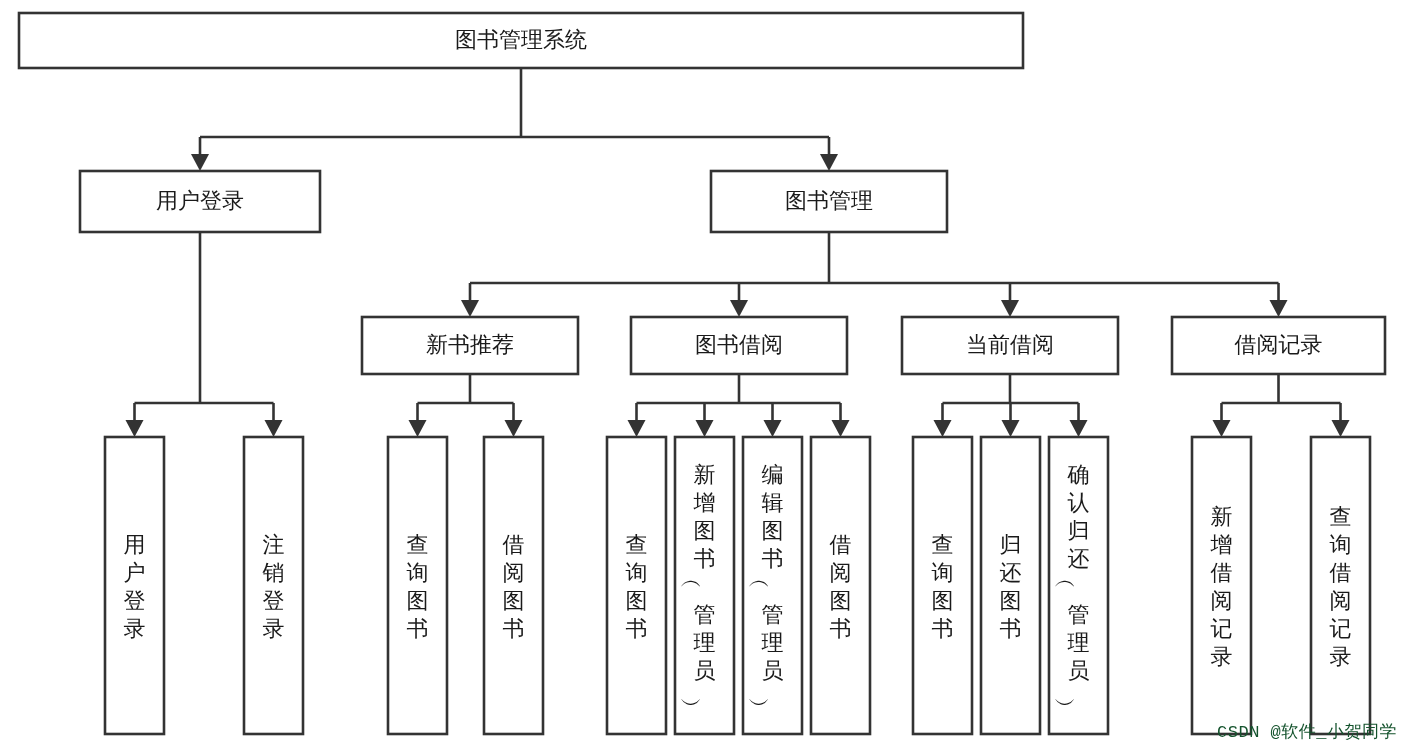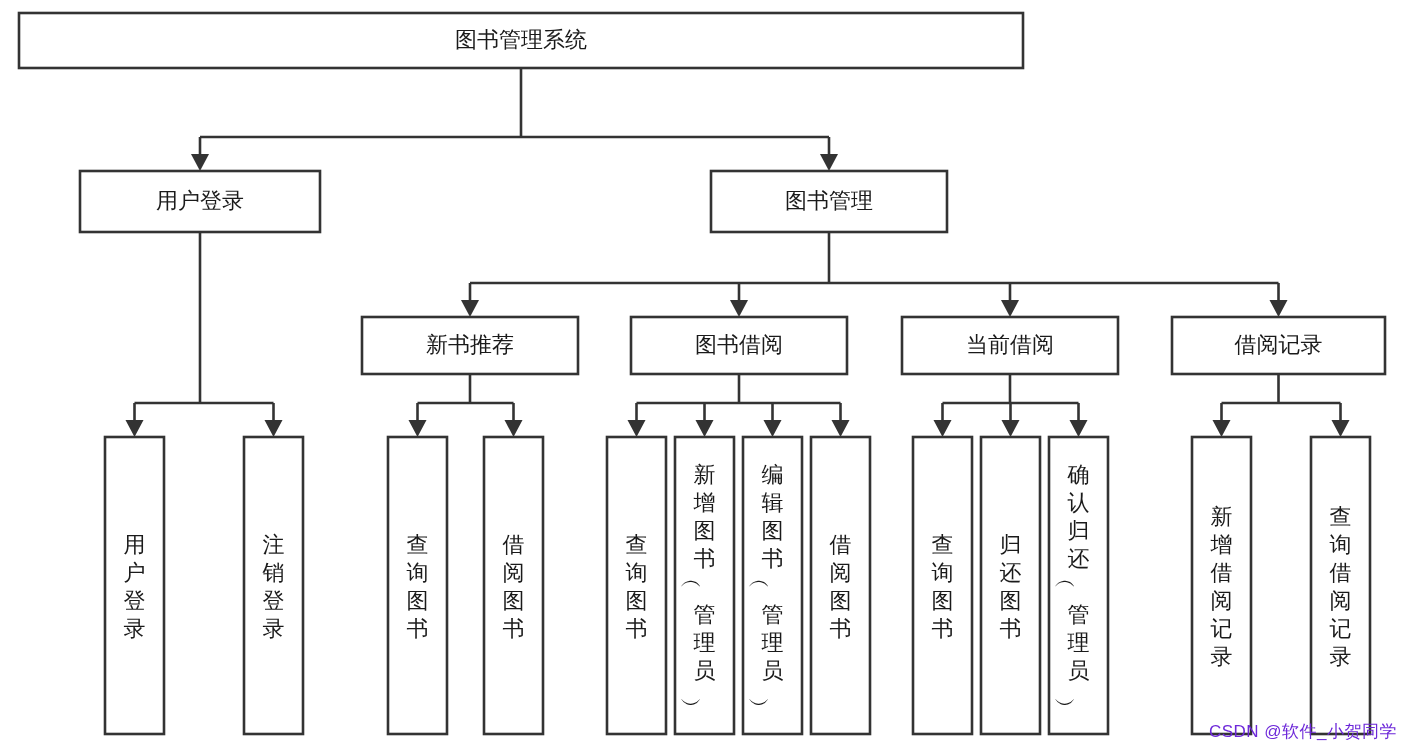--- a/index.html
+++ b/index.html
@@ -43,23 +43,23 @@
     fill: none;
   }
   .arrow-head {
     fill: #333333;
     stroke: none;
   }
   .watermark {
     position: absolute;
     right: 8px;
     bottom: 4px;
-    font-family: Liberation Sans, sans-serif;
+    font-family: Liberation Mono, monospace;
     font-size: 17px;
-    color: #6d28d9;
+    color: #14532d;
     white-space: nowrap;
     letter-spacing: 0.5px;
     pointer-events: none;
   }
 </style>
 </head>
 <body>
 
 <svg id="diagram" viewBox="0 0 1405 747" xmlns="http://www.w3.org/2000/svg">
   <g id="connector-layer">

